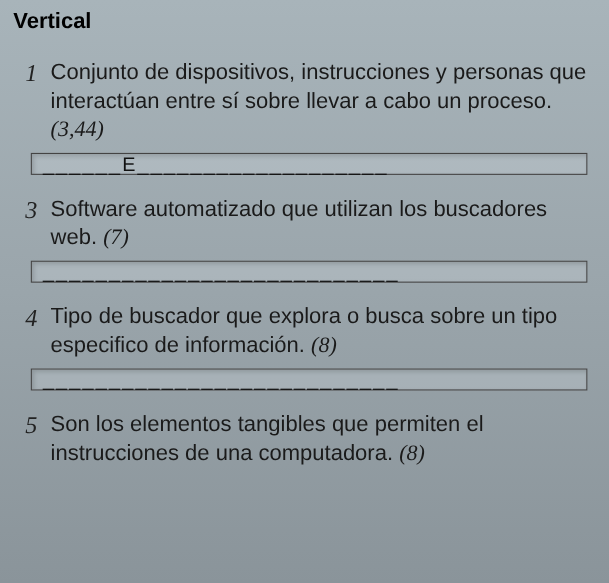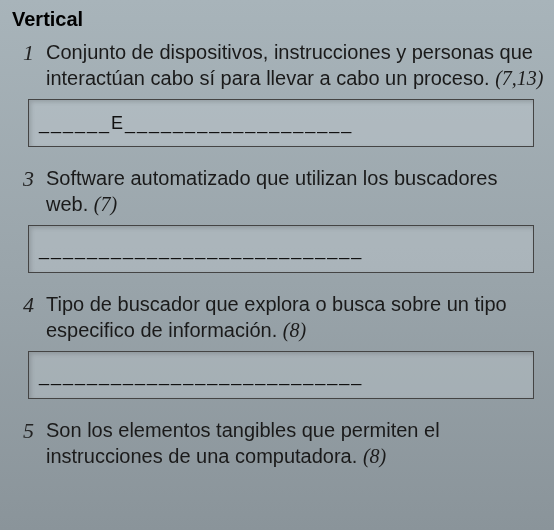--- a/index.html
+++ b/index.html
@@ -9,21 +9,21 @@
       background: linear-gradient(180deg, #a8b4ba 0%, #9aa5ab 50%, #8a949a 100%);
       font-family: Arial, Helvetica, sans-serif;
       color: #1a1a1a;
       padding: 8px 10px 0 10px;
       overflow: hidden;
     }
     .section-title {
       font-weight: bold;
       font-size: 20px;
       color: #000;
-      margin-bottom: 8px;
+      margin-bottom: 22px;
       padding-left: 2px;
     }
     .clue {
       margin-bottom: 18px;
     }
     .clue-row {
       display: flex;
       align-items: flex-start;
       gap: 12px;
     }
@@ -45,21 +45,21 @@
       color: #1a1a1a;
     }
     .hint {
       font-style: italic;
       font-family: "Times New Roman", Georgia, serif;
     }
     .answer-box {
       margin-top: 8px;
       margin-left: 18px;
       margin-right: 10px;
-      height: 48px;
+      height: 20px;
       border: 1px solid #444;
       background: rgba(200,210,215,0.35);
       box-shadow: inset 2px 2px 4px rgba(0,0,0,0.15);
       display: flex;
       align-items: center;
       padding: 0 10px;
       font-size: 18px;
       color: #111;
     }
     .answer-box .letters {
@@ -69,22 +69,22 @@
   </style>
 </head>
 <body>
 
 <div class="section-title">Vertical</div>
 
 <div class="clue">
   <div class="clue-row">
     <div class="clue-num">1</div>
     <div class="clue-text">
-      <span>Conjunto de dispositivos, instrucciones y personas que interactúan cabo sí para llevar a cabo un proceso.</span>
-      <span class="hint">(7,13)</span>
+      <span>Conjunto de dispositivos, instrucciones y personas que interactúan entre sí sobre llevar a cabo un proceso.</span>
+      <span class="hint">(3,44)</span>
     </div>
   </div>
   <div class="answer-box">
     <span class="letters">______E___________________</span>
   </div>
 </div>
 
 <div class="clue">
   <div class="clue-row">
     <div class="clue-num">3</div>

